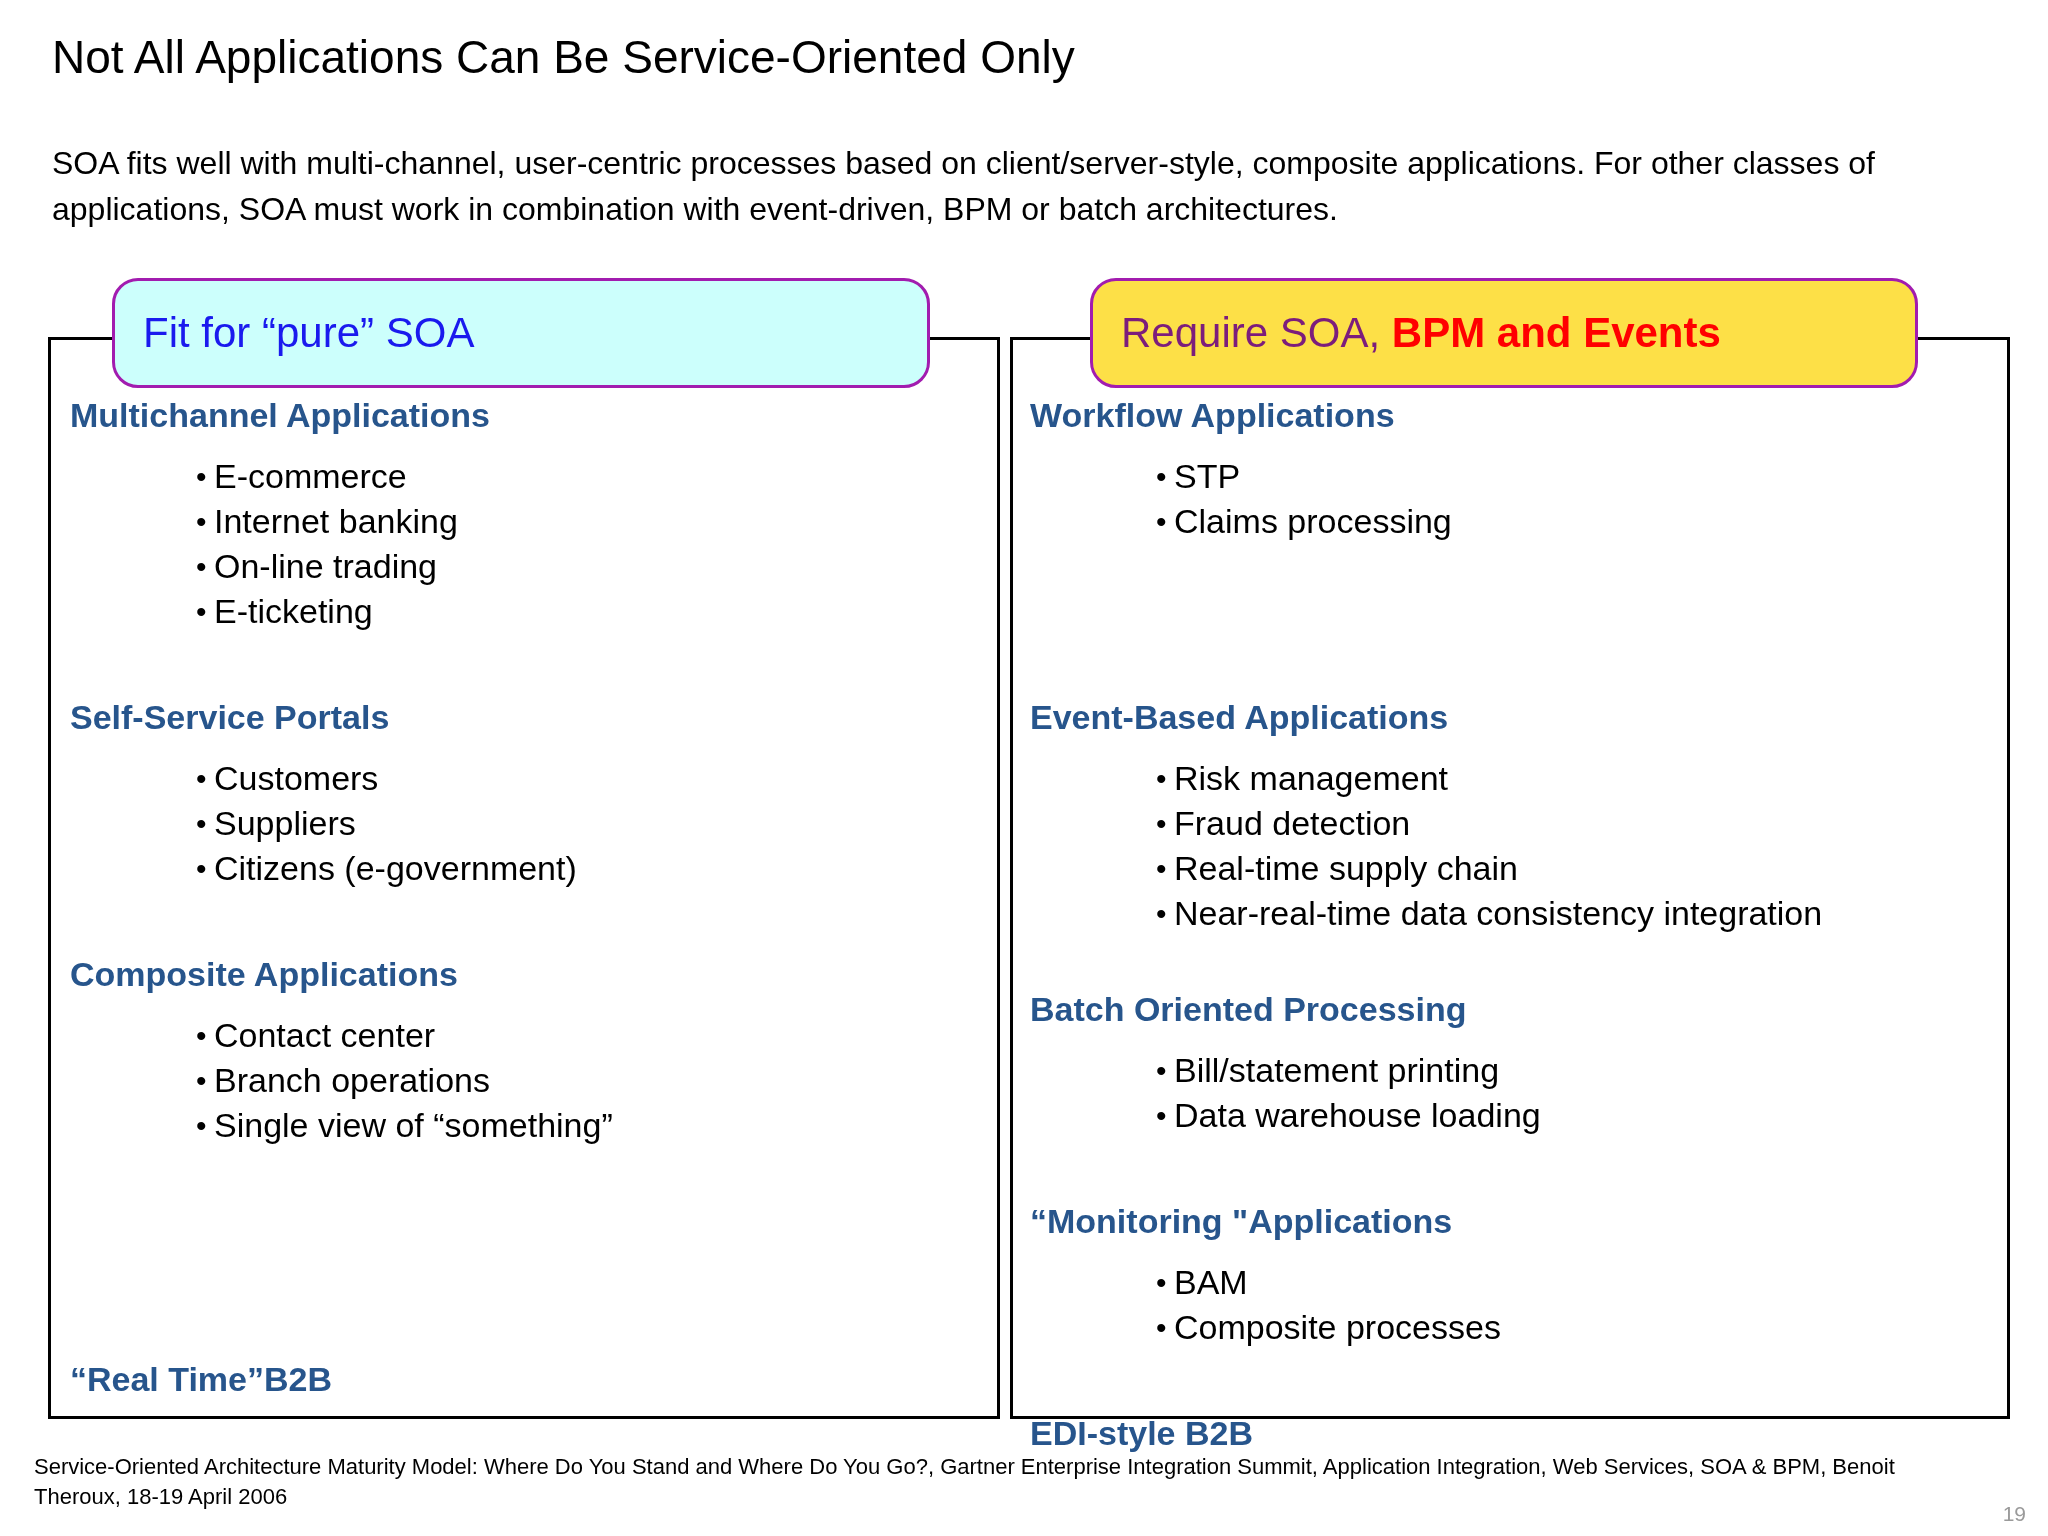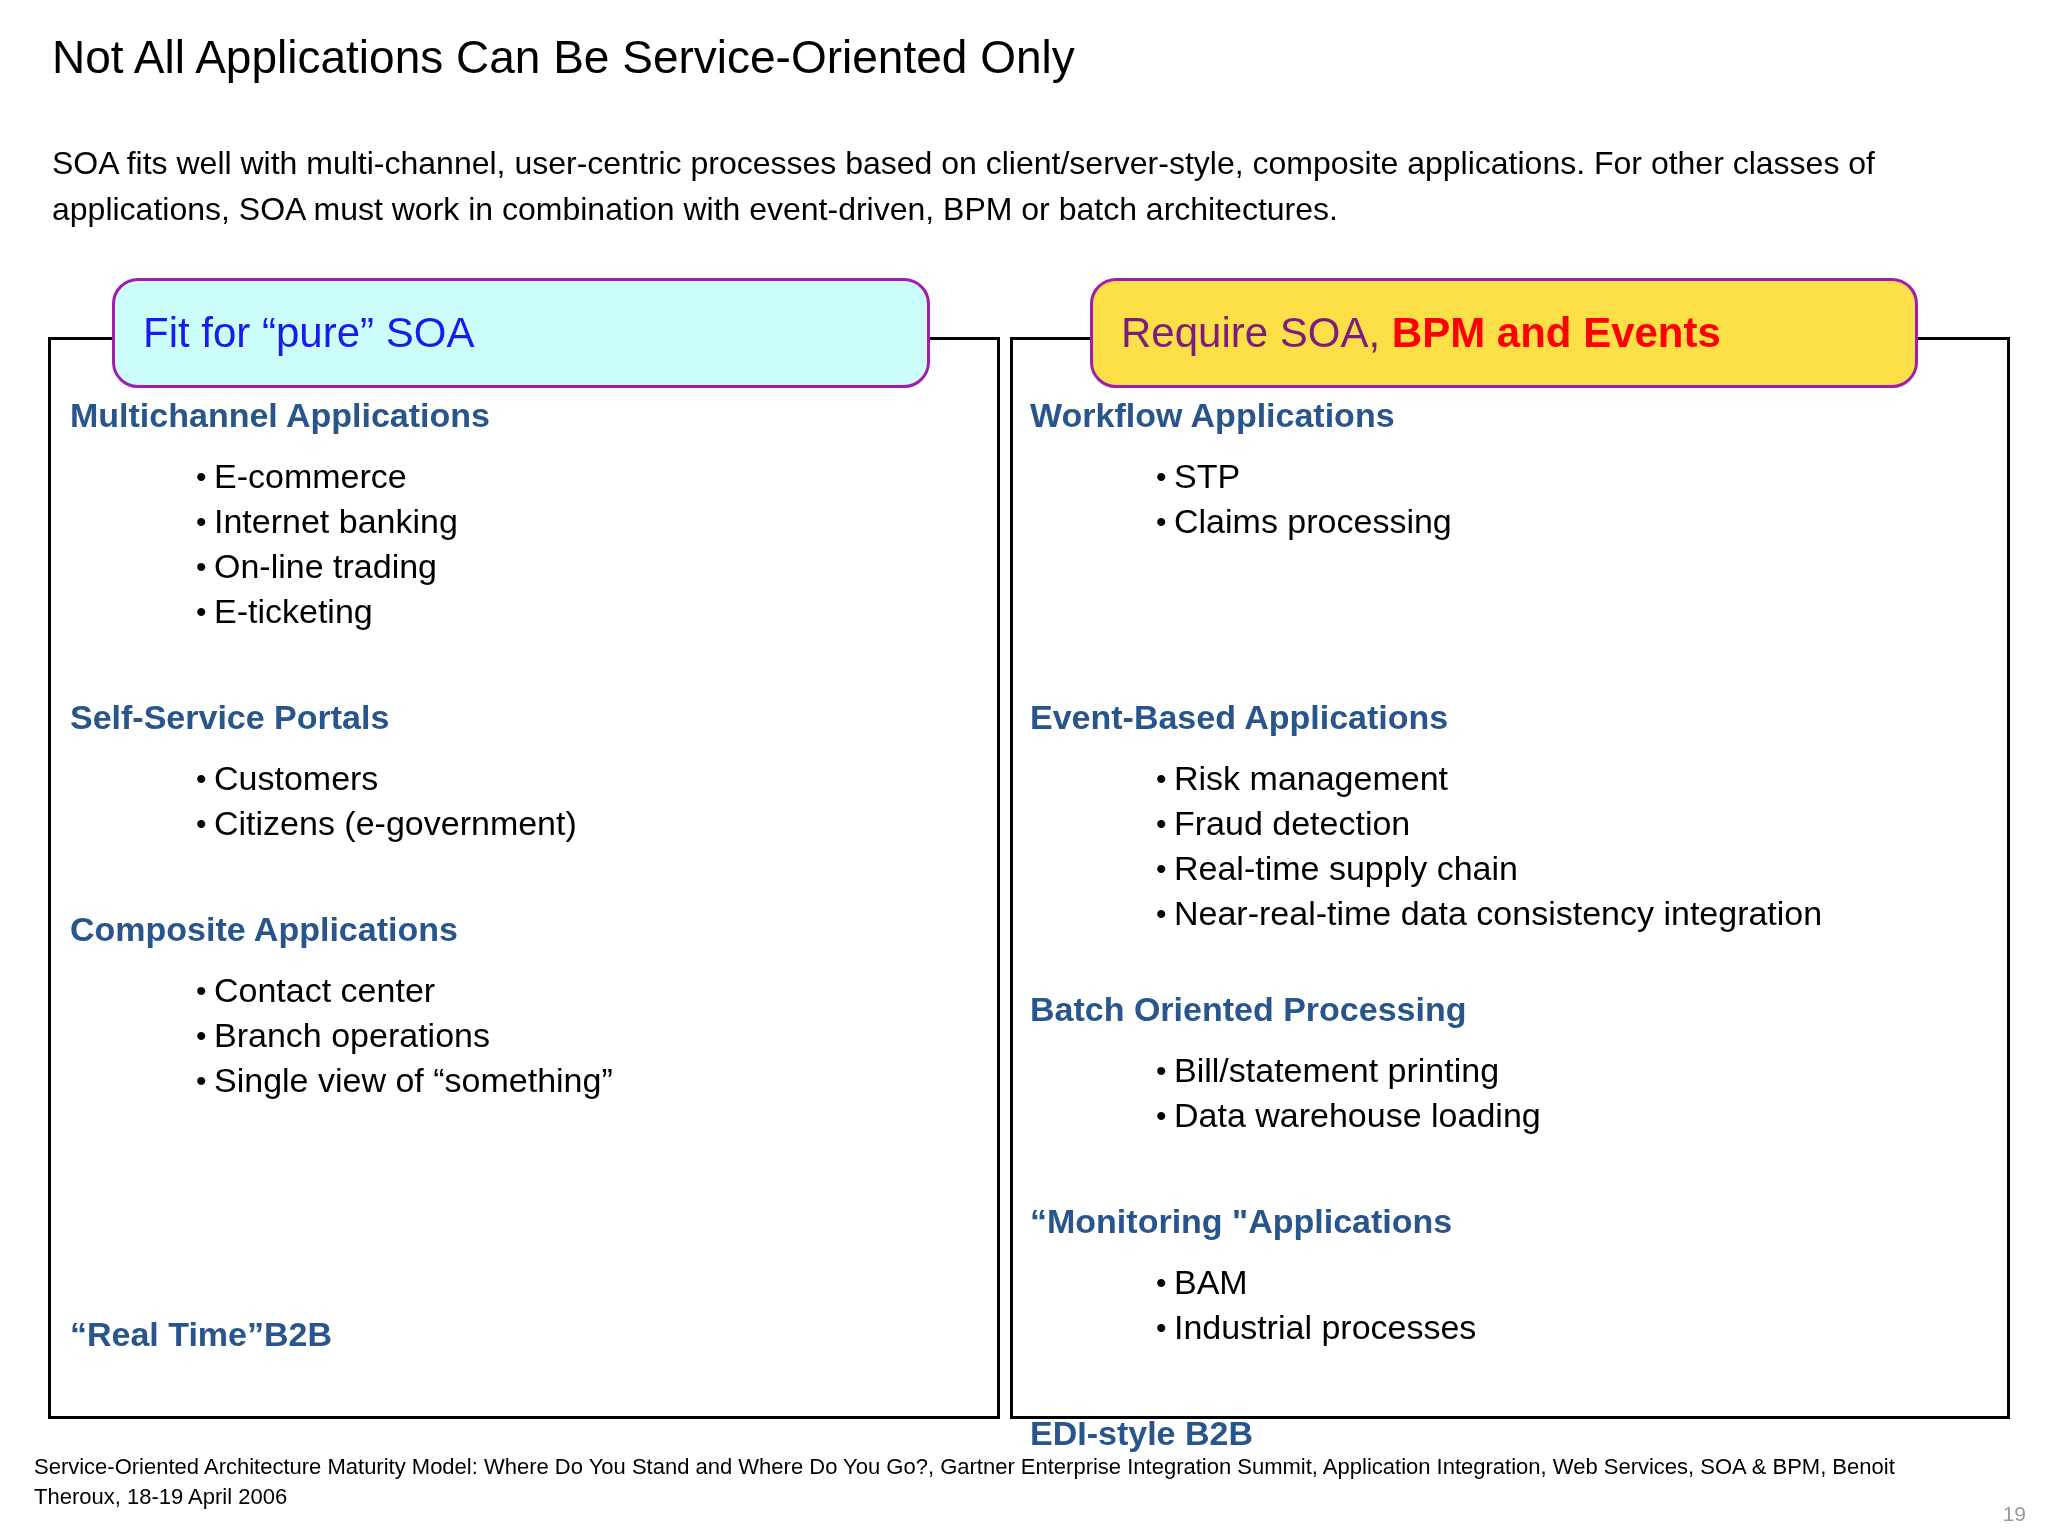--- a/index.html
+++ b/index.html
@@ -186,20 +186,21 @@
       <li>E-ticketing</li>
     </ul>
   </div>
 
   <div class="spacer-md"></div>
 
   <div class="group">
     <div class="group-title">Self-Service Portals</div>
     <ul class="bullets">
       <li>Customers</li>
+      <li>Suppliers</li>
       <li>Citizens (e-government)</li>
     </ul>
   </div>
 
   <div class="spacer-md"></div>
 
   <div class="group">
     <div class="group-title">Composite Applications</div>
     <ul class="bullets">
       <li>Contact center</li>
@@ -244,21 +245,21 @@
       <li>Data warehouse loading</li>
     </ul>
   </div>
 
   <div class="spacer-md"></div>
 
   <div class="group">
     <div class="group-title">“Monitoring "Applications</div>
     <ul class="bullets">
       <li>BAM</li>
-      <li>Industrial processes</li>
+      <li>Composite processes</li>
     </ul>
   </div>
 
   <div class="spacer-md"></div>
 
   <div class="footer-heading">EDI-style B2B</div>
 </div>
 
 <div class="citation">Service-Oriented Architecture Maturity Model: Where Do You Stand and Where Do You Go?, Gartner Enterprise Integration Summit, Application Integration, Web Services, SOA &amp; BPM, Benoit Theroux, 18-19 April 2006</div>
 

